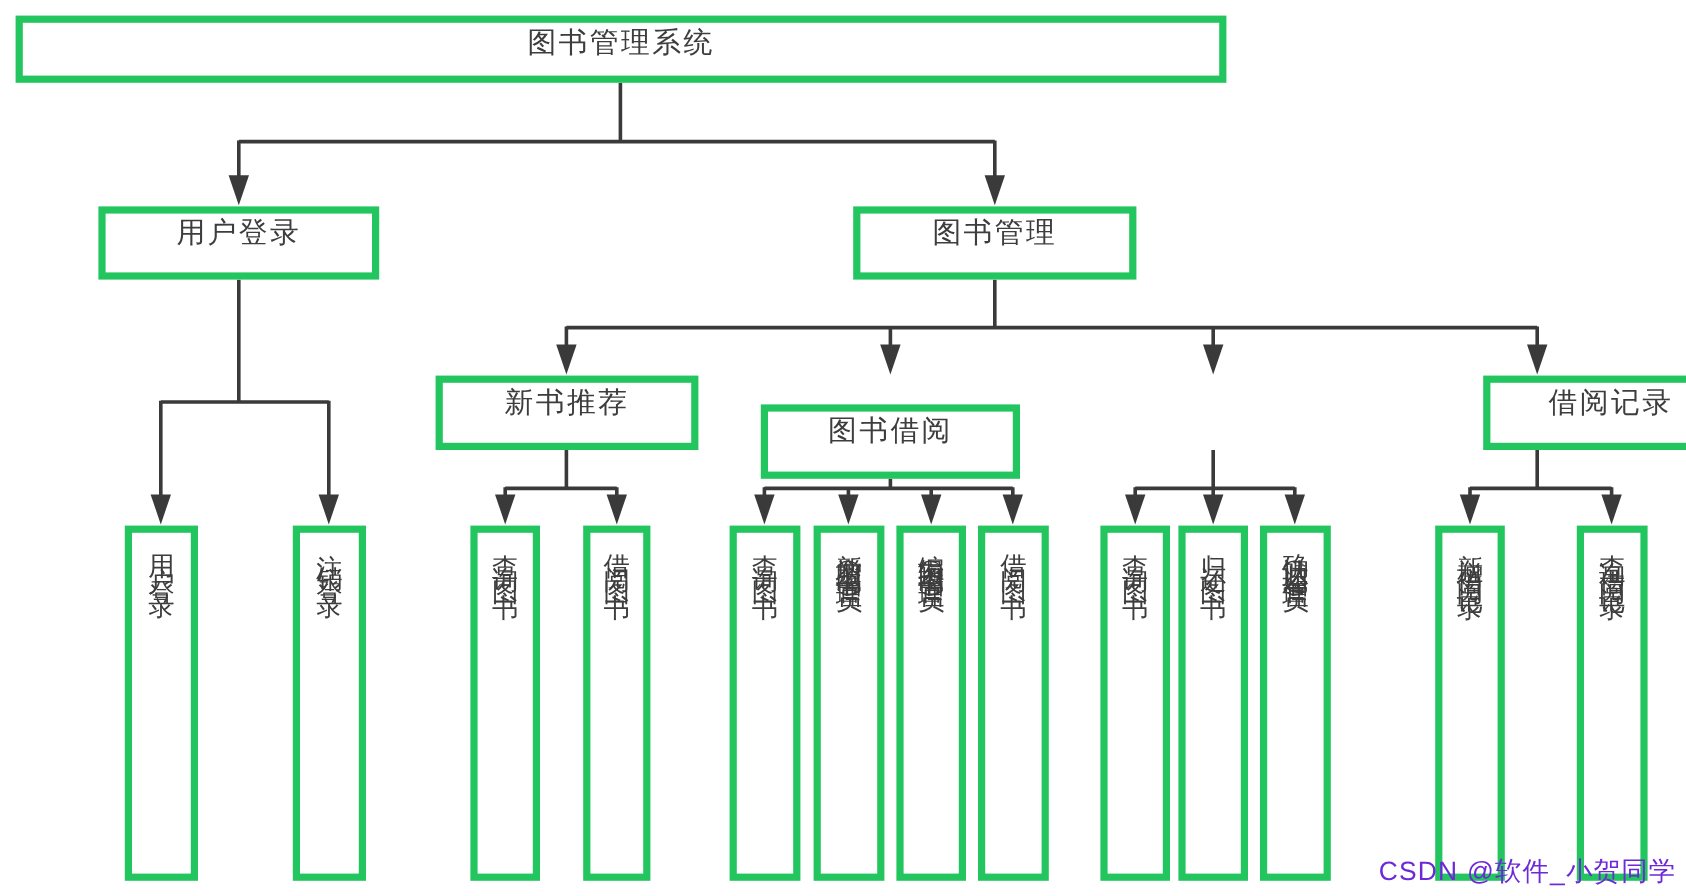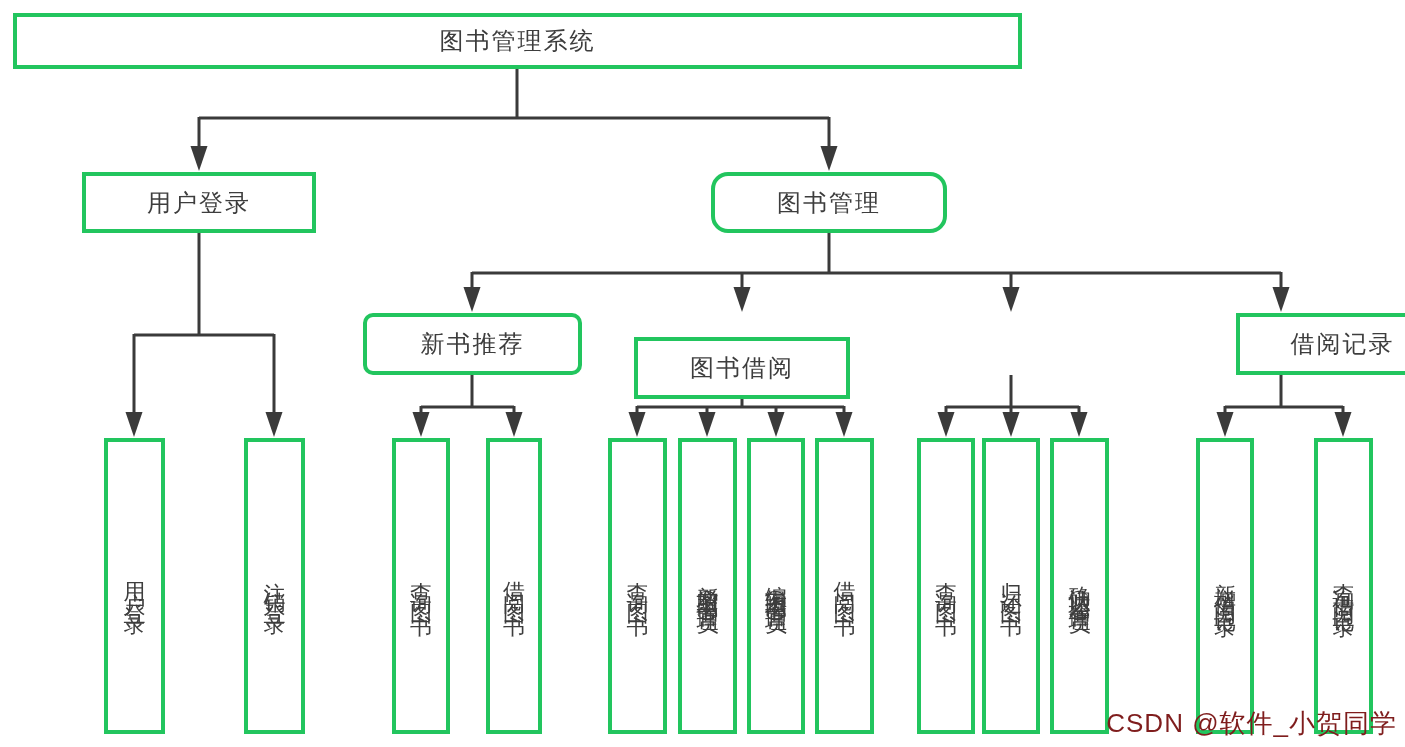--- a/index.html
+++ b/index.html
@@ -13,44 +13,43 @@
   }
   .wires {
     position: absolute;
     left: 0; top: 0;
     width: 1405px; height: 747px;
     pointer-events: none;
   }
   .node {
     position: absolute;
     box-sizing: border-box;
-    border: 4px solid #22c55e;
+    border: 6px solid #22c55e;
     background: #ffffff;
     display: flex;
-    align-items: center;
     justify-content: center;
     color: #3d3d3d;
   }
   .h-node { font-size: 24px; letter-spacing: 2px; white-space: nowrap; }
   .vtext {
     writing-mode: vertical-rl;
     text-orientation: mixed;
     font-size: 22px;
     line-height: 1;
     color: #3d3d3d;
   }
   .vs-short { letter-spacing: 11px; }
   .vs-mid   { letter-spacing: 7px; }
   .vs-long  { letter-spacing: 4px; }
   .watermark {
     position: absolute;
     right: 8px;
     bottom: 6px;
-    font-size: 26px;
-    color: #7f1d1d;
+    font-size: 22px;
+    color: #6d28d9;
     letter-spacing: 1px;
     z-index: 5;
     white-space: nowrap;
   }
 </style>
 </head>
 <body>
 
 <div class="canvas">
 
@@ -87,25 +86,25 @@
     </g>
   </svg>
 
   <div class="node h-node" style="left:13px; top:13px; width:1009px; height:56px;">
     <span>图书管理系统</span>
   </div>
 
   <div class="node h-node" style="left:82px; top:172px; width:234px; height:61px;">
     <span>用户登录</span>
   </div>
-  <div class="node h-node" style="left:711px; top:172px; width:236px; height:61px;border-radius:17px;">
+  <div class="node h-node" style="left:711px; top:172px; width:236px; height:61px;">
     <span>图书管理</span>
   </div>
 
-  <div class="node h-node" style="left:363px; top:313px; width:219px; height:62px;border-radius:10px;">
+  <div class="node h-node" style="left:363px; top:313px; width:219px; height:62px;">
     <span>新书推荐</span>
   </div>
   <div class="node h-node" style="left:634px; top:313px; width:216px; height:62px;margin-top:24px;">
     <span>图书借阅</span>
   </div>
   <div class="node h-node" style="left:1236px; top:313px; width:213px; height:62px;">
     <span>借阅记录</span>
   </div>
 
   <div class="node" style="left:104px; top:438px; width:61px; height:296px;">

